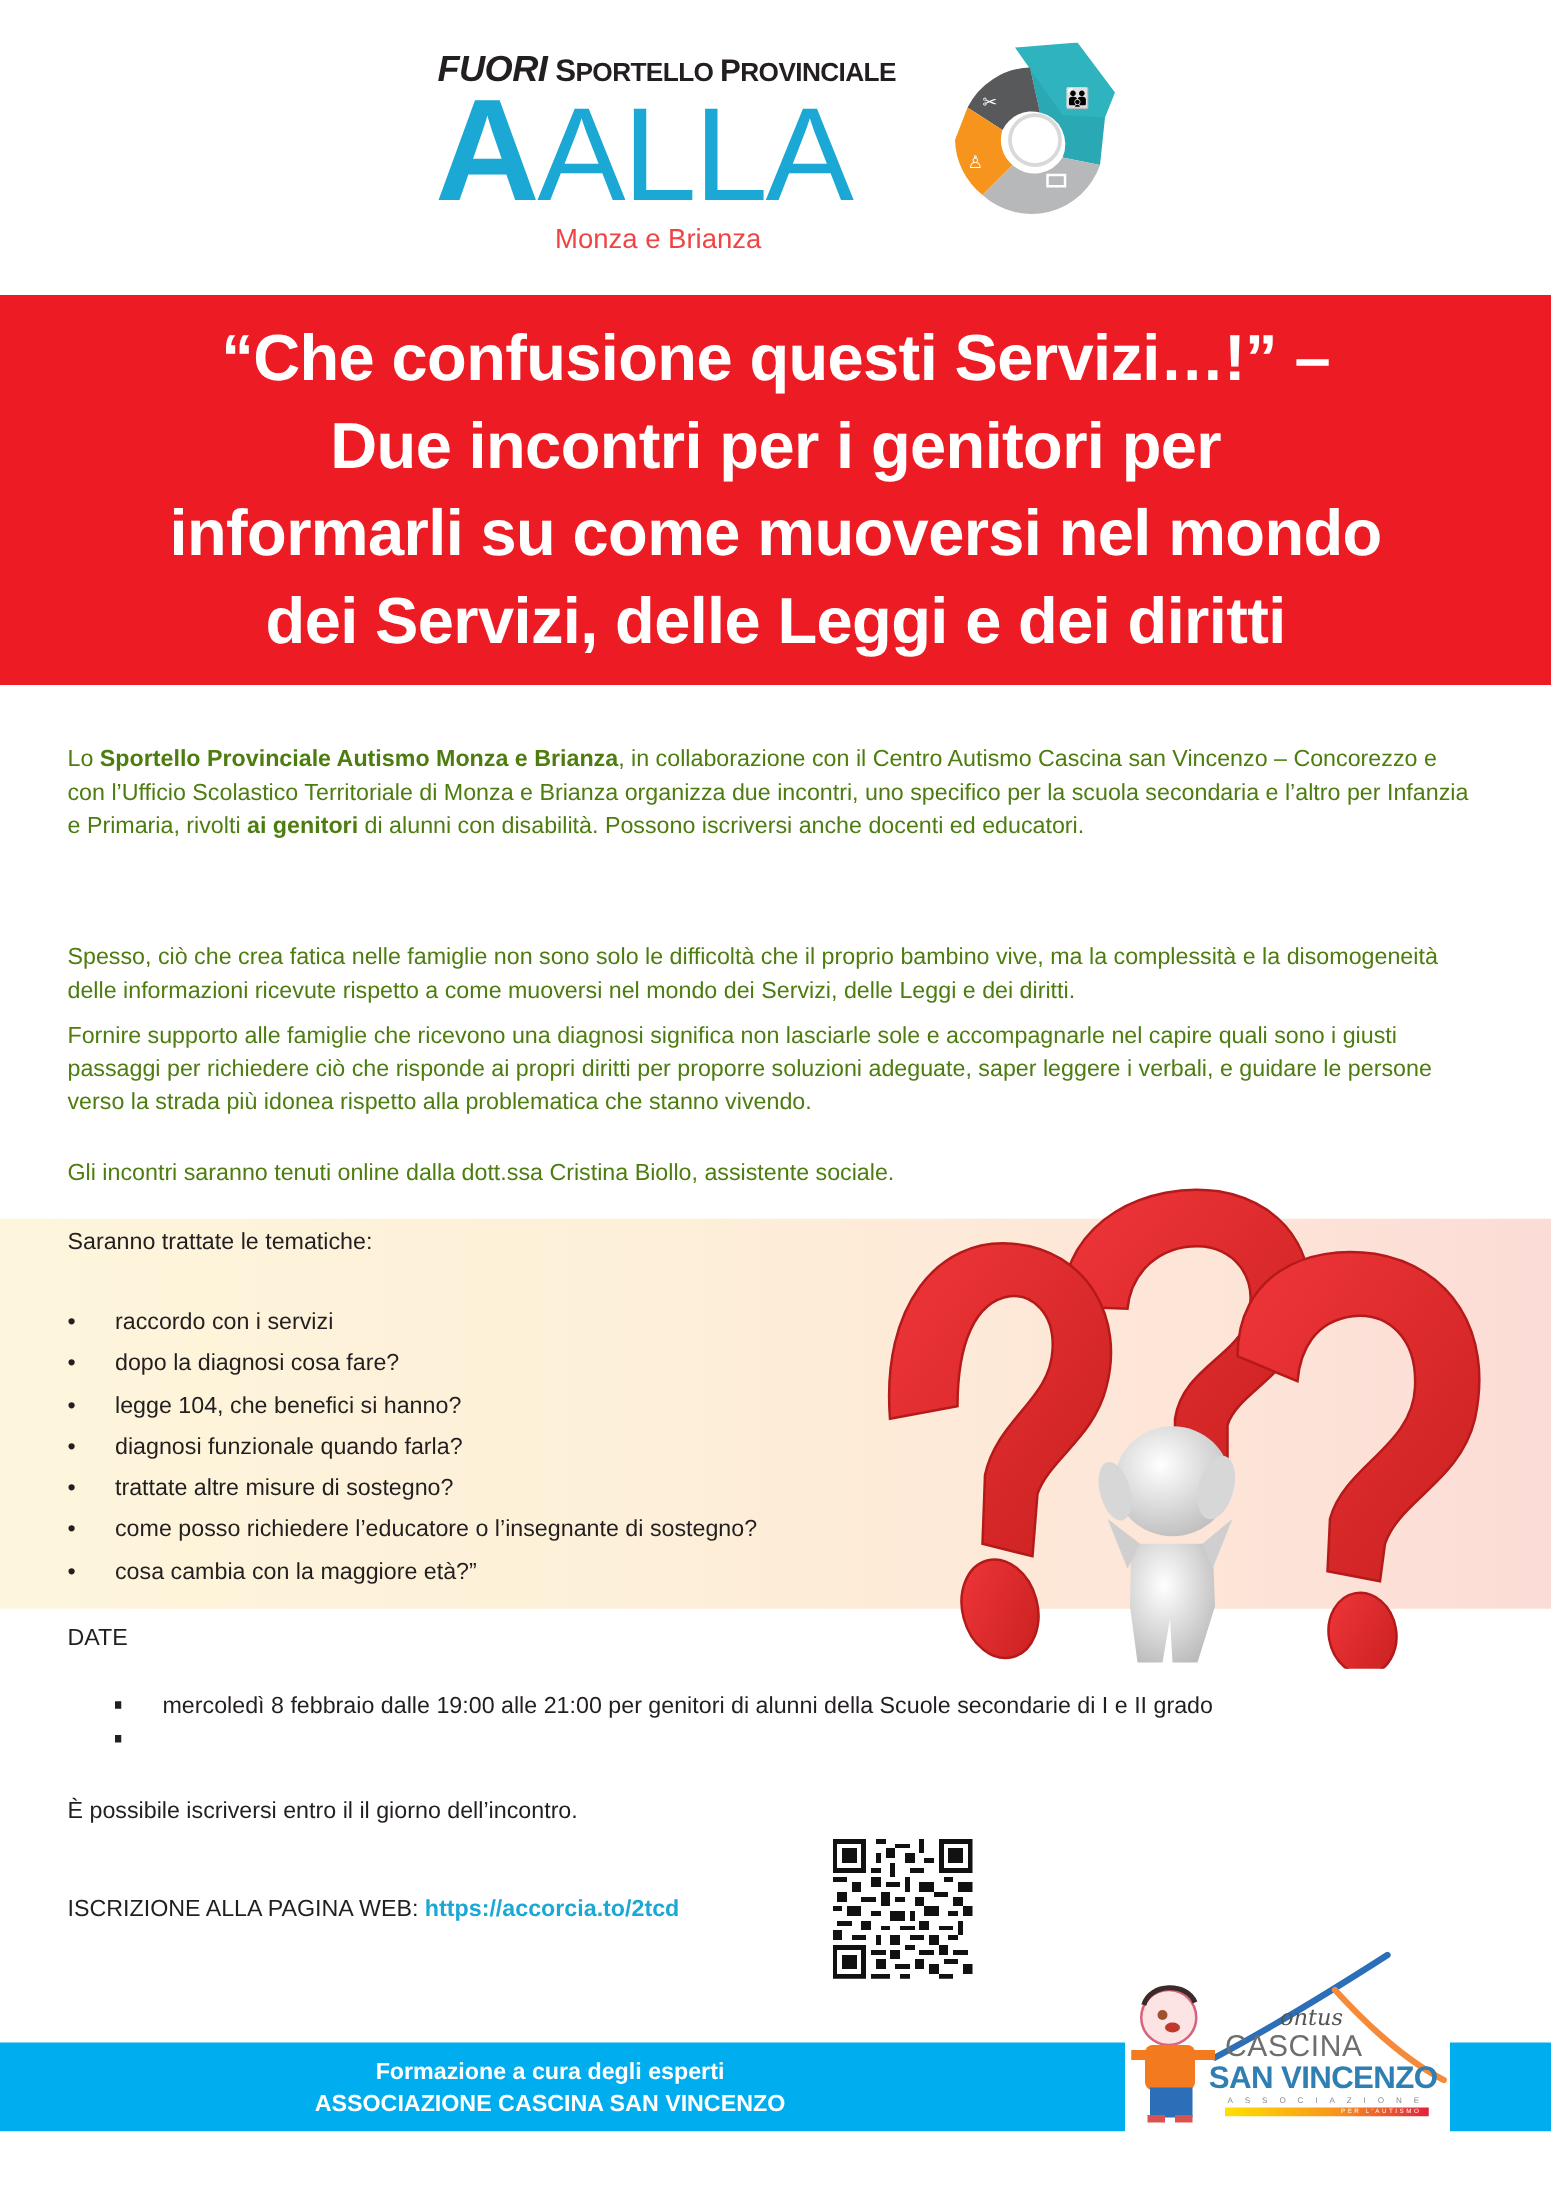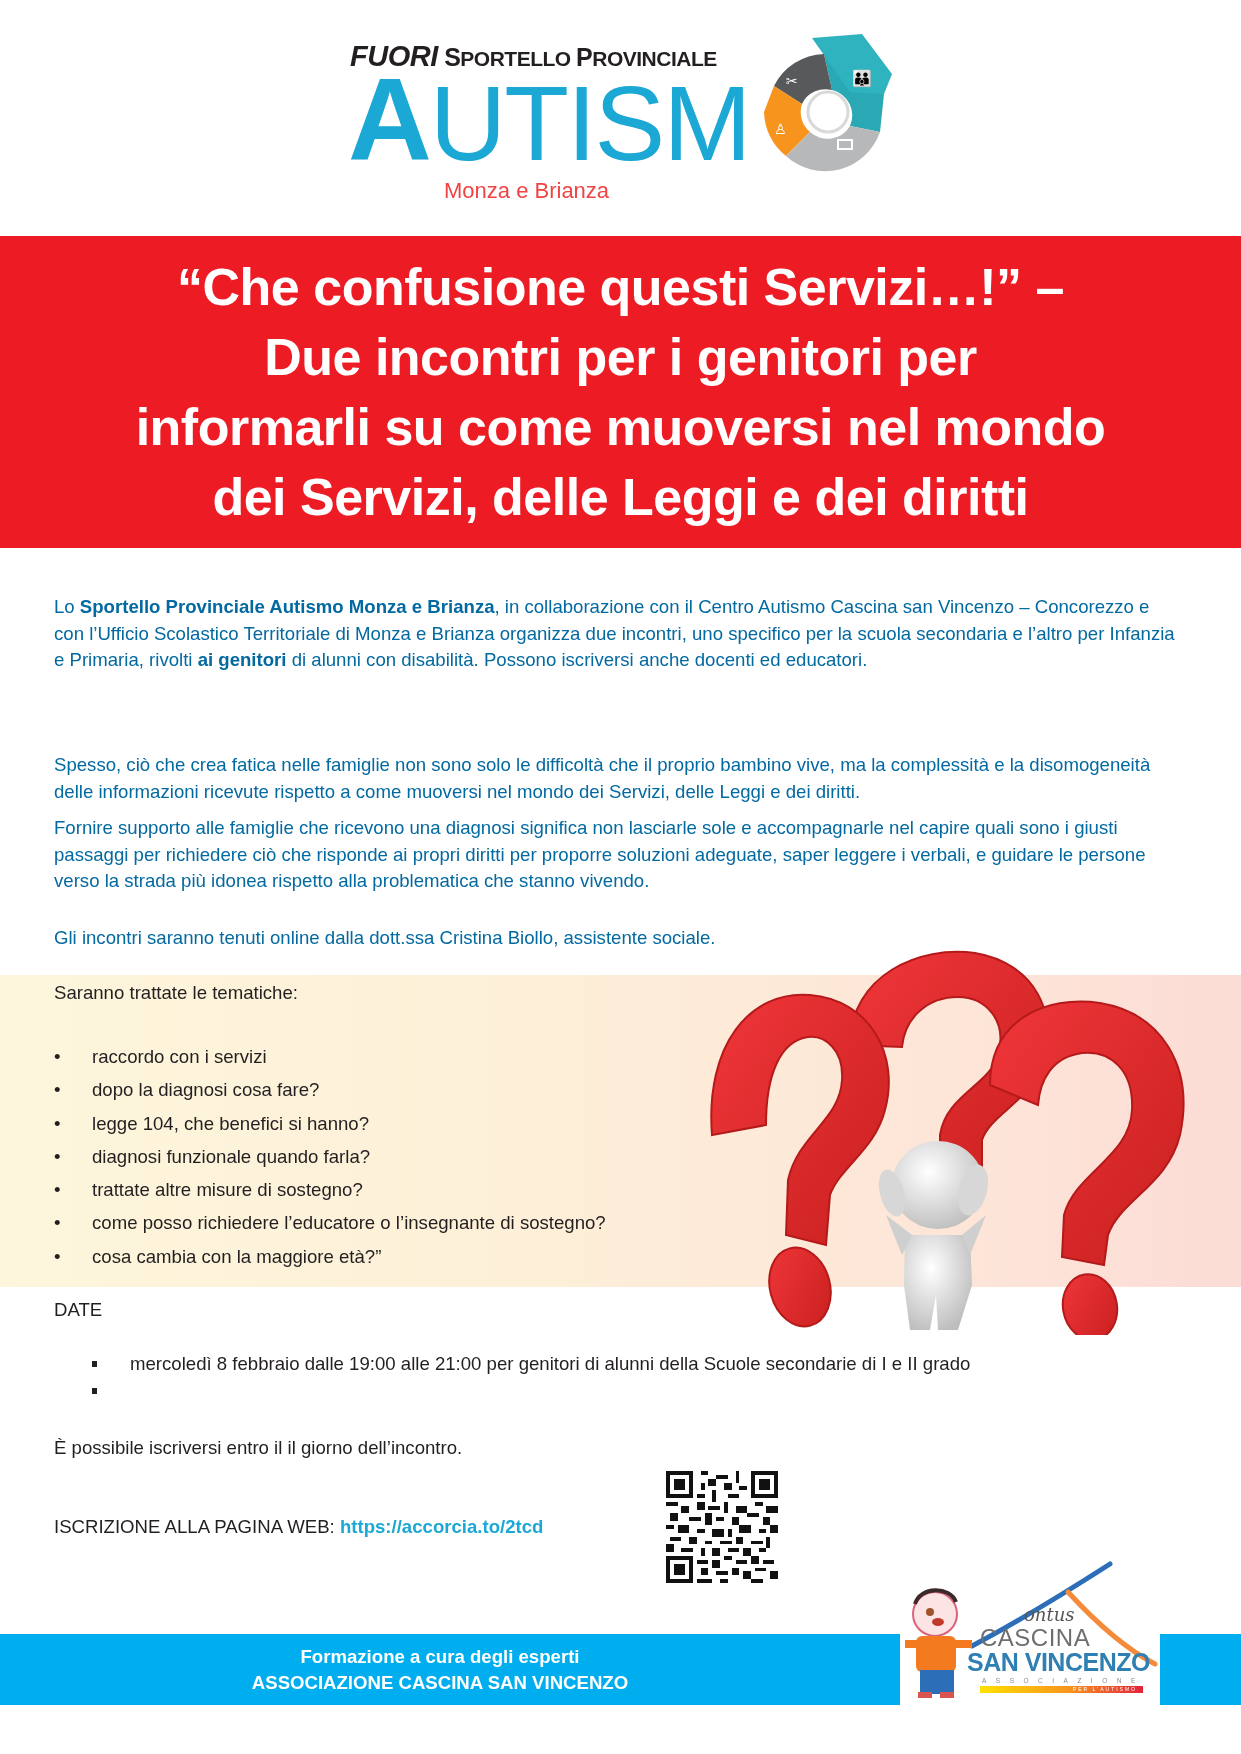--- a/index.html
+++ b/index.html
@@ -16,21 +16,21 @@
     .logo-autism .big-a { font-weight: bold; font-size: 116px; }
     .logo-autism .rest { font-weight: normal; }
     .logo-sub { position: absolute; left: 96px; top: 142px; font-size: 22px; color: #ef4444; white-space: nowrap; }
     .logo-wheel { position: absolute; left: 752px; top: 34px; width: 145px; height: 150px; }
 
     
     .title-band { position: absolute; left: 0; top: 236px; width: 1241px; height: 312px; background: #ed1c24; display: flex; flex-direction: column; align-items: center; justify-content: center; }
     .title-line { color: #ffffff; font-weight: bold; font-size: 52px; line-height: 70px; text-align: center; white-space: nowrap; letter-spacing: -0.5px; }
 
     
-    .para { position: absolute; left: 54px; width: 1130px; font-size: 18.6px; line-height: 26.5px; color: #0369a1; }
+    .para { position: absolute; left: 54px; width: 1130px; font-size: 18.6px; line-height: 26.5px; color: #4d7c0f; }
     .para b { font-weight: bold; }
 
     
     .topics-band { position: absolute; left: 0; top: 975px; width: 1241px; height: 312px; background: linear-gradient(90deg, #fdf6dc 0%, #fdf0d8 40%, #fde6d8 75%, #fcdcd6 100%); }
     .topics-intro { position: absolute; left: 54px; top: 980px; font-size: 18.6px; line-height: 26px; }
     .topic-list { position: absolute; left: 54px; top: 1040px; list-style: none; }
     .topic-list li { position: relative; padding-left: 38px; font-size: 18.6px; line-height: 33.3px; white-space: nowrap; }
     .topic-list li .bullet { position: absolute; left: 0; top: 0; width: 12px; text-align: left; }
 
     
@@ -60,21 +60,21 @@
   </style>
 </head>
 <body>
 
 <div class="logo-block">
   <div class="logo-top">
     <span class="fuori">FUORI</span>
     <span class="cap">S</span><span class="sp">PORTELLO </span><span class="cap">P</span><span class="sp">ROVINCIALE</span>
   </div>
   <div class="logo-autism">
-    <span class="big-a">A</span><span class="rest">UTISM</span>
+    <span class="big-a">A</span><span class="rest">ALLA</span>
   </div>
   <div class="logo-sub">Monza e Brianza</div>
 </div>
 
 <svg class="logo-wheel" viewBox="0 0 145 150">
 
   <path d="M72,20 A58,58 0 0 1 132,60 L128,98 L98,92 A26,26 0 0 0 80,56 Z" fill="#2aa9b5"></path>
   <path d="M60,4 L110,0 L140,40 L132,60 L98,58 Z" fill="#2fb4bf"></path>
 
   <path d="M22,52 A58,58 0 0 1 72,20 L80,56 A26,26 0 0 0 50,70 Z" fill="#58595b"></path>

